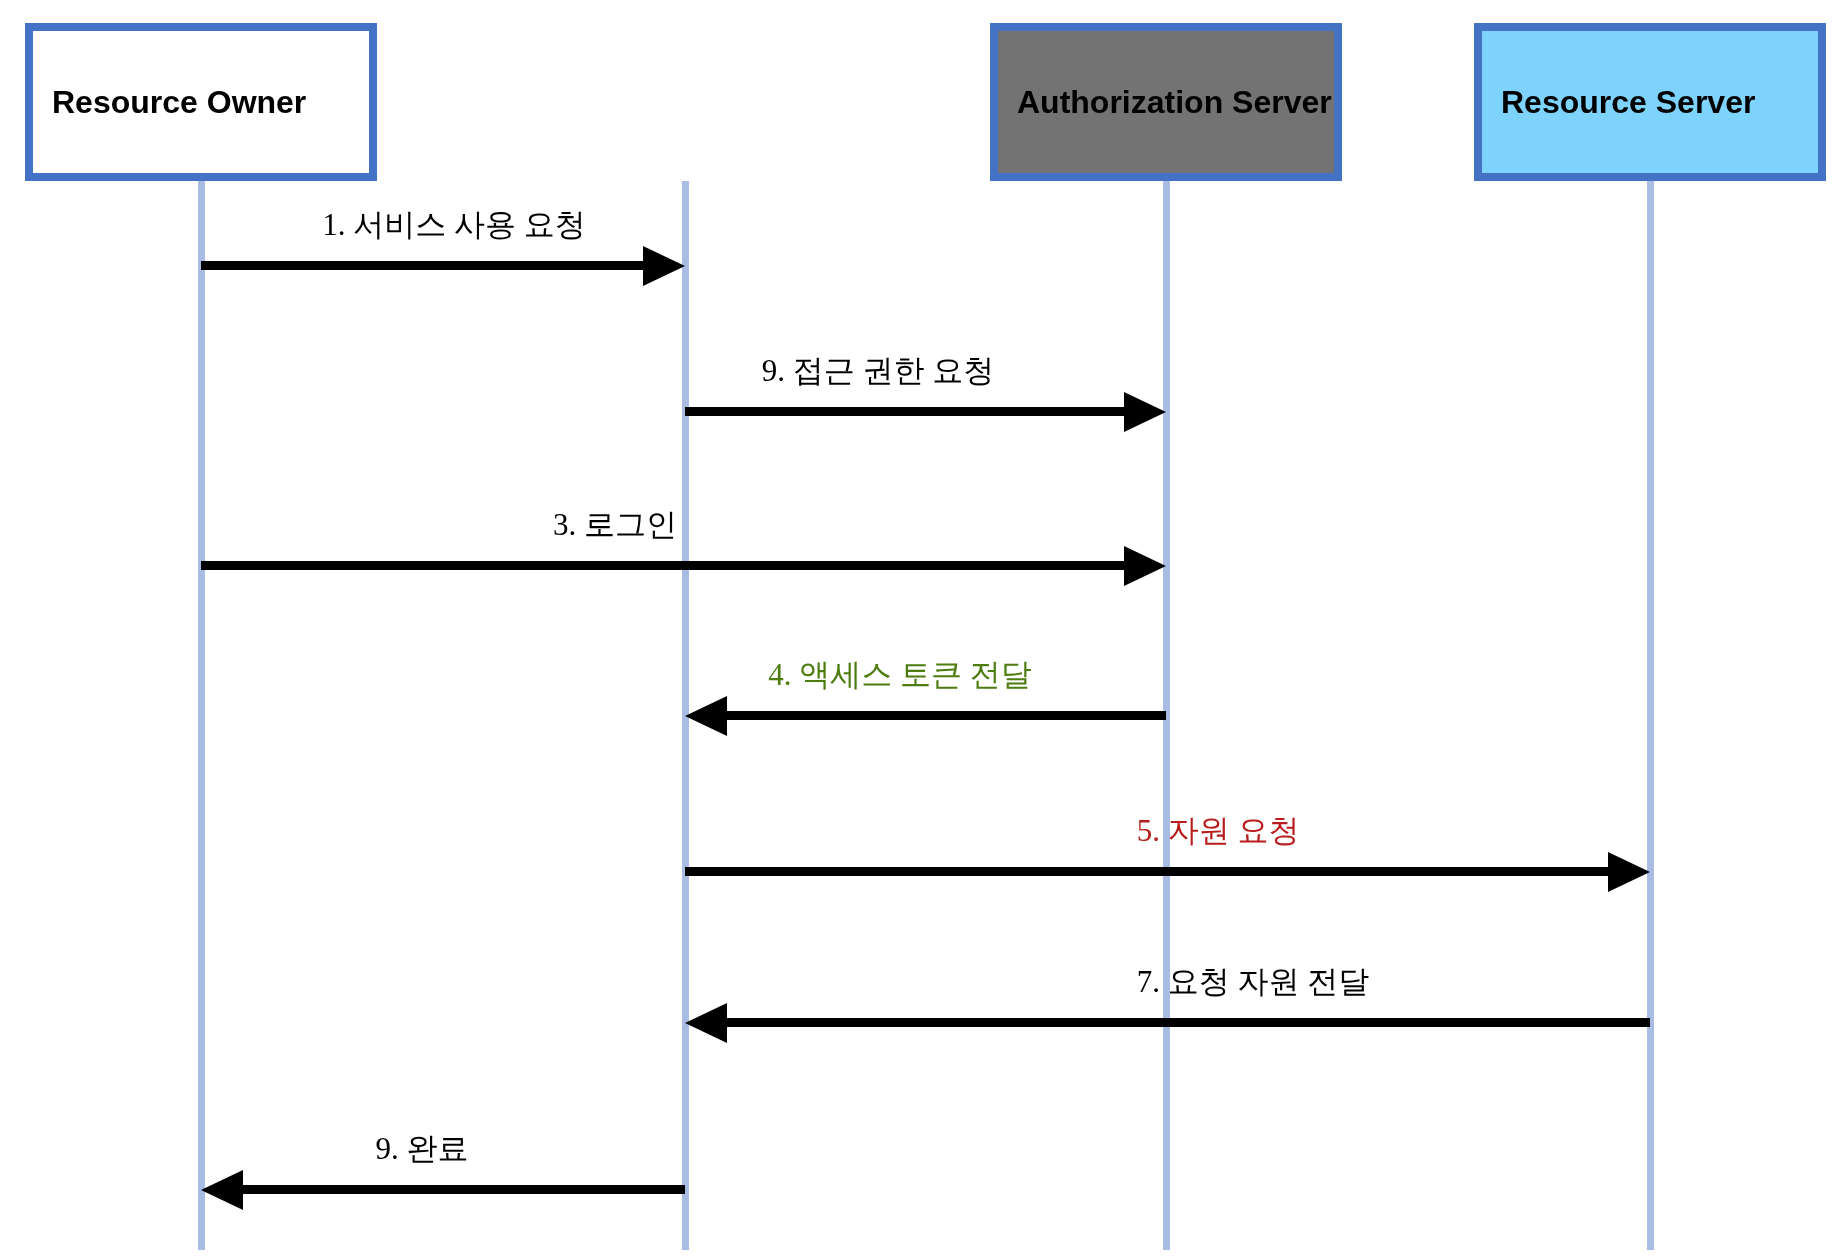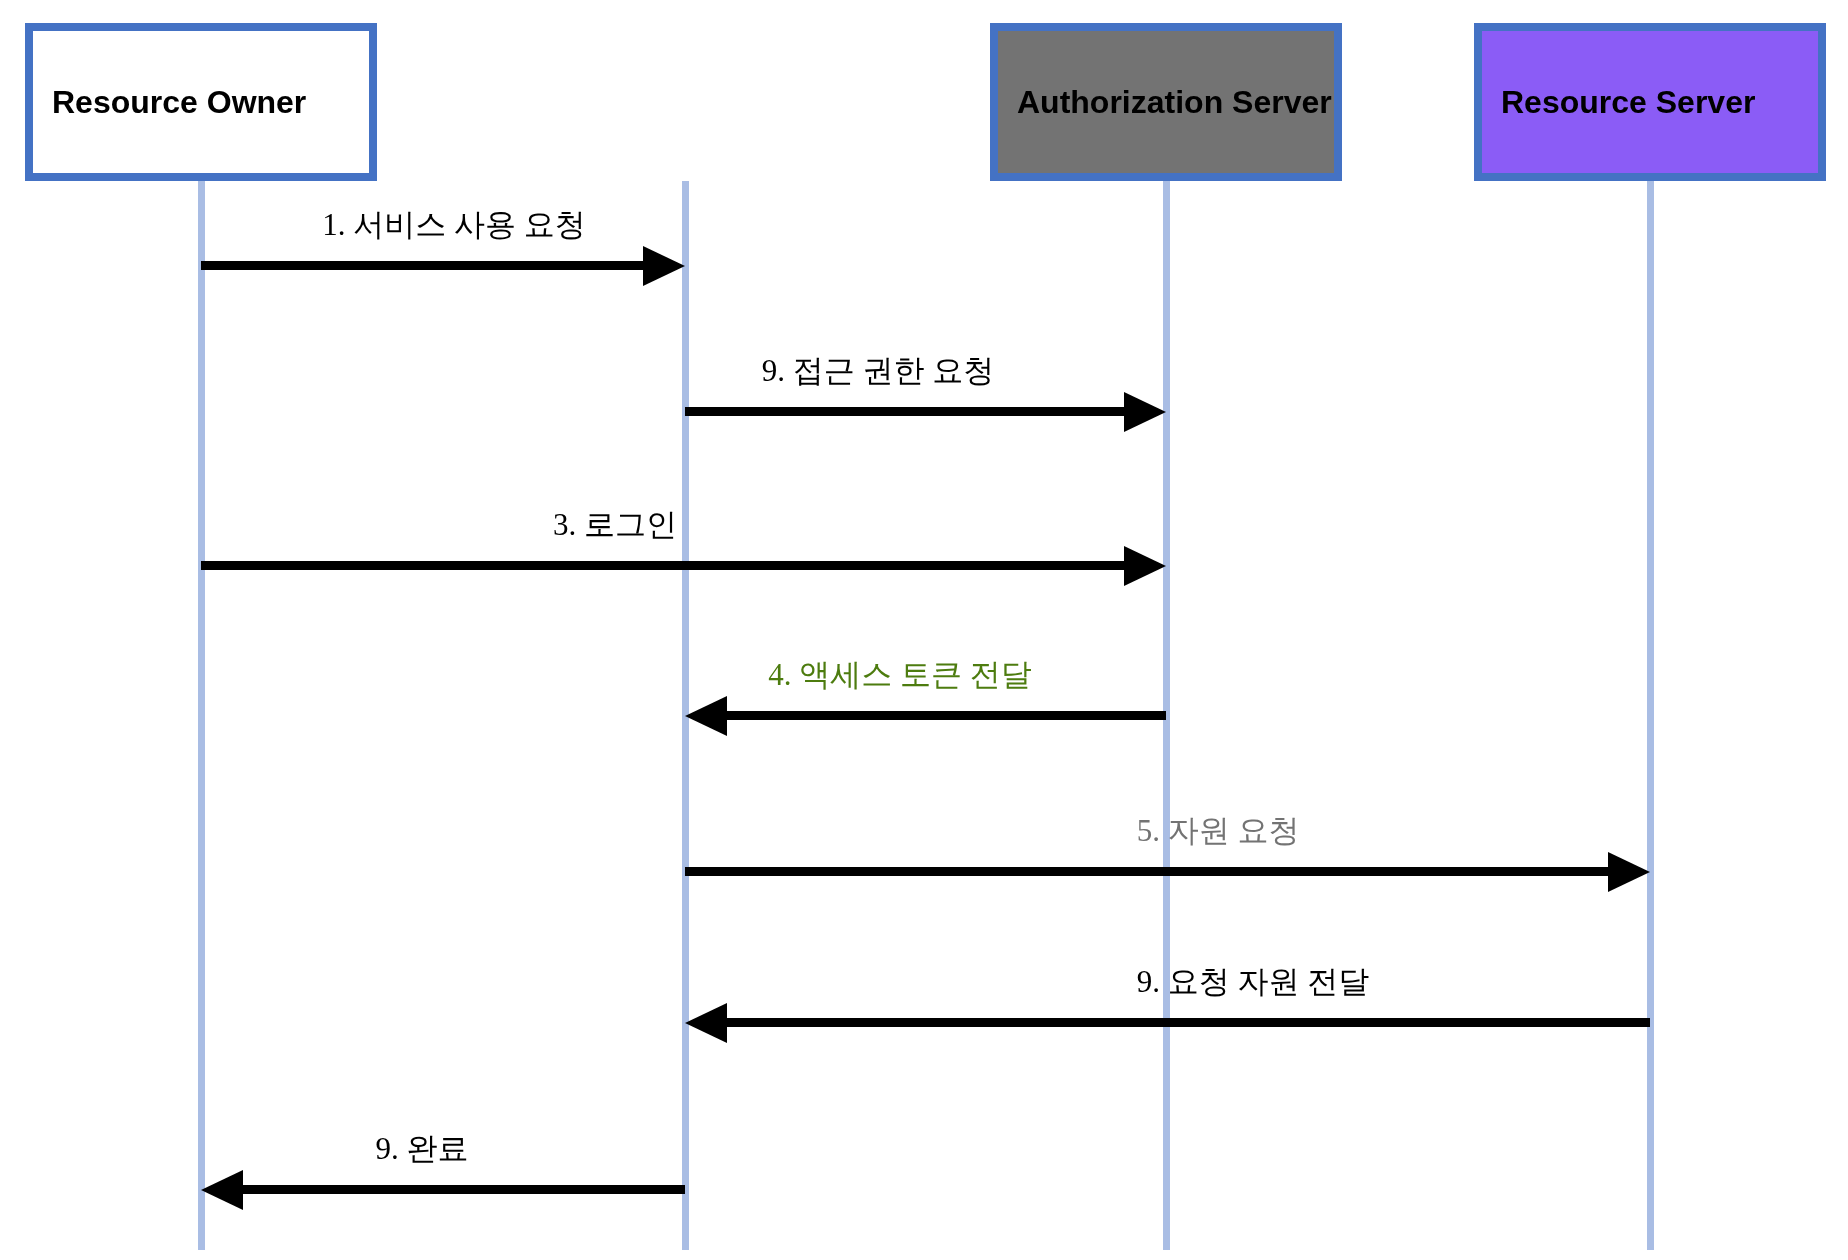--- a/index.html
+++ b/index.html
@@ -59,38 +59,38 @@
 <div class="stage">
     <div class="actor-box" style="left: 25px; top: 23px; width: 352px; height: 158px; border: 8px solid rgb(68, 114, 196); background: rgb(255, 255, 255);">
       <div class="actor-label">Resource Owner</div>
     </div>
     <div class="lifeline" style="left: 197.5px; top: 181px; width: 7px; height: 1069px; background: rgb(169, 189, 228);"></div>
     <div class="lifeline" style="left: 681.5px; top: 181px; width: 7px; height: 1069px; background: rgb(169, 189, 228);"></div>
     <div class="actor-box" style="left: 990px; top: 23px; width: 352px; height: 158px; border: 8px solid rgb(68, 114, 196); background: #737373;">
       <div class="actor-label">Authorization Server</div>
     </div>
     <div class="lifeline" style="left: 1162.5px; top: 181px; width: 7px; height: 1069px; background: rgb(169, 189, 228);"></div>
-    <div class="actor-box" style="left: 1474px; top: 23px; width: 352px; height: 158px; border: 8px solid rgb(68, 114, 196); background: #8b5cf6;">
+    <div class="actor-box" style="left: 1474px; top: 23px; width: 352px; height: 158px; border: 8px solid rgb(68, 114, 196); background: #7dd3fc;">
       <div class="actor-label">Resource Server</div>
     </div>
     <div class="lifeline" style="left: 1646.5px; top: 181px; width: 7px; height: 1069px; background: rgb(169, 189, 228);"></div>
     <div class="msg-line" style="left: 201px; top: 261px; width: 445px; height: 9px; background: rgb(0, 0, 0);"></div>
     <div class="msg-head" style="top: 246px; border-top: 20px solid transparent; border-bottom: 20px solid transparent; left: 643px; border-left: 42px solid rgb(0, 0, 0);"></div>
     <div class="msg-label" style="left: 454px; top: 208px; color: rgb(0, 0, 0);">1. 서비스 사용 요청</div>
     <div class="msg-line" style="left: 685px; top: 407px; width: 442px; height: 9px; background: rgb(0, 0, 0);"></div>
     <div class="msg-head" style="top: 392px; border-top: 20px solid transparent; border-bottom: 20px solid transparent; left: 1124px; border-left: 42px solid rgb(0, 0, 0);"></div>
     <div class="msg-label" style="left: 878px; top: 354px; color: rgb(0, 0, 0);">9. 접근 권한 요청</div>
     <div class="msg-line" style="left: 201px; top: 561px; width: 926px; height: 9px; background: rgb(0, 0, 0);"></div>
     <div class="msg-head" style="top: 546px; border-top: 20px solid transparent; border-bottom: 20px solid transparent; left: 1124px; border-left: 42px solid rgb(0, 0, 0);"></div>
     <div class="msg-label" style="left: 615px; top: 508px; color: rgb(0, 0, 0);">3. 로그인</div>
     <div class="msg-line" style="left: 724px; top: 711px; width: 442px; height: 9px; background: rgb(0, 0, 0);"></div>
     <div class="msg-head" style="top: 696px; border-top: 20px solid transparent; border-bottom: 20px solid transparent; left: 685px; border-right: 42px solid rgb(0, 0, 0);"></div>
     <div class="msg-label" style="left: 900px; top: 658px; color: #4d7c0f;">4. 액세스 토큰 전달</div>
     <div class="msg-line" style="left: 685px; top: 867px; width: 926px; height: 9px; background: rgb(0, 0, 0);"></div>
     <div class="msg-head" style="top: 852px; border-top: 20px solid transparent; border-bottom: 20px solid transparent; left: 1608px; border-left: 42px solid rgb(0, 0, 0);"></div>
-    <div class="msg-label" style="left: 1218px; top: 814px; color: #737373;">5. 자원 요청</div>
+    <div class="msg-label" style="left: 1218px; top: 814px; color: #b91c1c;">5. 자원 요청</div>
     <div class="msg-line" style="left: 724px; top: 1018px; width: 926px; height: 9px; background: rgb(0, 0, 0);"></div>
     <div class="msg-head" style="top: 1003px; border-top: 20px solid transparent; border-bottom: 20px solid transparent; left: 685px; border-right: 42px solid rgb(0, 0, 0);"></div>
-    <div class="msg-label" style="left: 1253px; top: 965px; color: rgb(0, 0, 0);">9. 요청 자원 전달</div>
+    <div class="msg-label" style="left: 1253px; top: 965px; color: rgb(0, 0, 0);">7. 요청 자원 전달</div>
     <div class="msg-line" style="left: 240px; top: 1185px; width: 445px; height: 9px; background: rgb(0, 0, 0);"></div>
     <div class="msg-head" style="top: 1170px; border-top: 20px solid transparent; border-bottom: 20px solid transparent; left: 201px; border-right: 42px solid rgb(0, 0, 0);"></div>
     <div class="msg-label" style="left: 422px; top: 1132px; color: rgb(0, 0, 0);">9. 완료</div>
   </div>
 
 </body></html>

